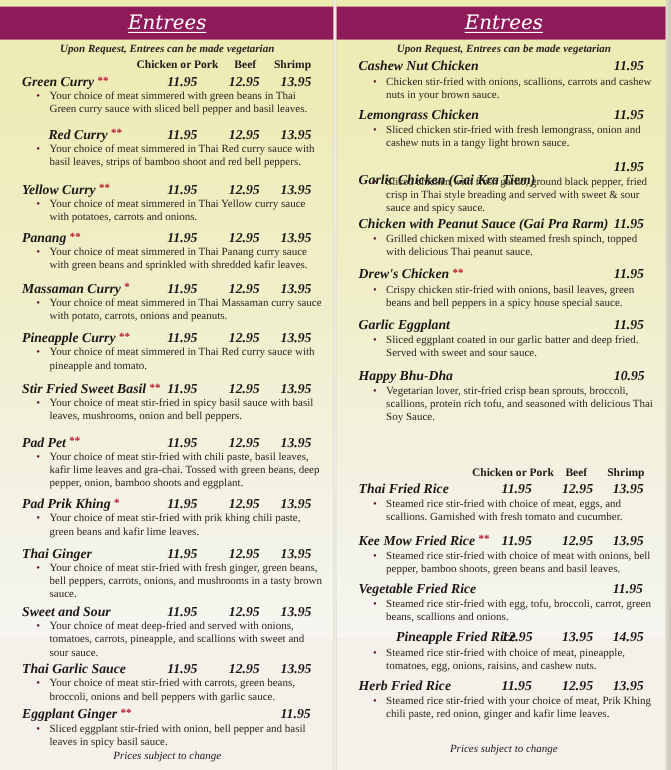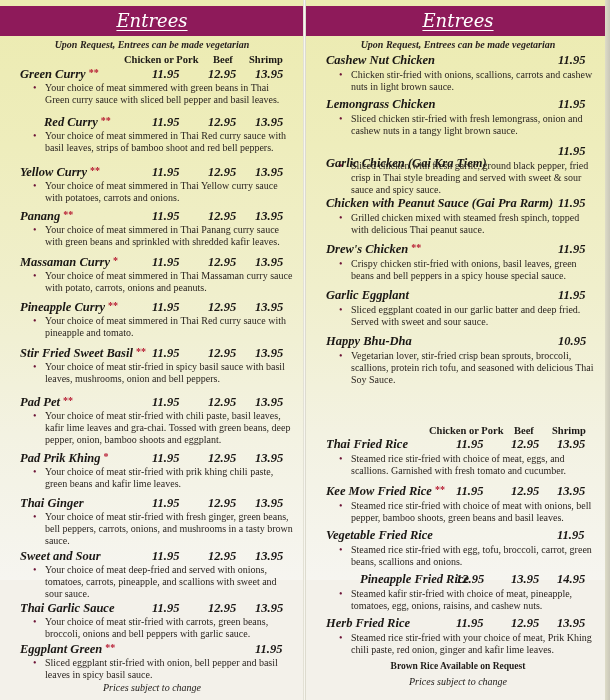--- a/index.html
+++ b/index.html
@@ -139,38 +139,38 @@
 
   <div class="item" style="top:601px;">
     <span class="name" style="left:20px;"><span>Thai Garlic Sauce</span><span class="star"></span></span>
     <span class="price" style="left:152px;">11.95</span>
     <span class="price" style="left:208px;">12.95</span>
     <span class="price" style="left:255px;">13.95</span>
     <span class="desc" style="left:45px; top:15px; width:250px;">Your choice of meat stir-fried with carrots, green beans, broccoli, onions and bell peppers with garlic sauce.</span>
   </div>
 
   <div class="item" style="top:642px;">
-    <span class="name" style="left:20px;"><span>Eggplant Green</span><span class="star">**</span></span>
+    <span class="name" style="left:20px;"><span>Eggplant Ginger</span><span class="star">**</span></span>
     <span class="price" style="left:255px;">11.95</span>
     <span class="desc" style="left:45px; top:15px; width:250px;">Sliced eggplant stir-fried with onion, bell pepper and basil leaves in spicy basil sauce.</span>
   </div>
 
   <div class="footer-note ital" style="top:682px;">Prices subject to change</div>
 </div>
 
 <div class="fold"></div>
 
 <div class="page" id="right">
   <div class="banner" style="top:6px;"><span>Entrees</span></div>
   <div class="note" style="top:39px;">Upon Request, Entrees can be made vegetarian</div>
 
   <div class="item" style="top:53px;">
     <span class="name" style="left:20px;"><span>Cashew Nut Chicken</span><span class="star"></span></span>
     <span class="price" style="left:252px;">11.95</span>
-    <span class="desc" style="left:45px; top:16px; width:245px;">Chicken stir-fried with onions, scallions, carrots and cashew nuts in light brown sauce.</span>
+    <span class="desc" style="left:45px; top:16px; width:245px;">Chicken stir-fried with onions, scallions, carrots and cashew nuts in your brown sauce.</span>
   </div>
 
   <div class="item" style="top:97px;">
     <span class="name" style="left:20px;"><span>Lemongrass Chicken</span><span class="star"></span></span>
     <span class="price" style="left:252px;">11.95</span>
     <span class="desc" style="left:45px; top:16px; width:245px;">Sliced chicken stir-fried with fresh lemongrass, onion and cashew nuts in a tangy light brown sauce.</span>
   </div>
 
   <div class="item" style="top:144px;">
     <span class="name" style="left:20px;margin-top:12px;"><span>Garlic Chicken (Gai Kra Tiem)</span><span class="star"></span></span>
@@ -226,28 +226,27 @@
     <span class="name" style="left:20px;"><span>Vegetable Fried Rice</span><span class="star"></span></span>
     <span class="price" style="left:251px;">11.95</span>
     <span class="desc" style="left:45px; top:16px; width:245px;">Steamed rice stir-fried with egg, tofu, broccoli, carrot, green beans, scallions and onions.</span>
   </div>
 
   <div class="item" style="top:572px;">
     <span class="name" style="left:20px;margin-left:34px;"><span>Pineapple Fried Rice</span><span class="star"></span></span>
     <span class="price" style="left:150px;">12.95</span>
     <span class="price" style="left:205px;">13.95</span>
     <span class="price" style="left:251px;">14.95</span>
-    <span class="desc" style="left:45px; top:16px; width:245px;">Steamed kafir stir-fried with choice of meat, pineapple, tomatoes, egg, onions, raisins, and cashew nuts.</span>
+    <span class="desc" style="left:45px; top:16px; width:245px;">Steamed rice stir-fried with choice of meat, pineapple, tomatoes, egg, onions, raisins, and cashew nuts.</span>
   </div>
 
   <div class="item" style="top:616px;">
     <span class="name" style="left:20px;"><span>Herb Fried Rice</span><span class="star"></span></span>
     <span class="price" style="left:150px;">11.95</span>
     <span class="price" style="left:205px;">12.95</span>
     <span class="price" style="left:251px;">13.95</span>
     <span class="desc" style="left:45px; top:16px; width:245px;">Steamed rice stir-fried with your choice of meat, Prik Khing chili paste, red onion, ginger and kafir lime leaves.</span>
   </div>
 
-  <div class="footer-note bold" style="top:661px; font-size:9.5px;">Brown Rice Available on Request</div>
   <div class="footer-note ital" style="top:676px;">Prices subject to change</div>
 </div>
 
 <div class="right-edge"></div>
 
 </body></html>

